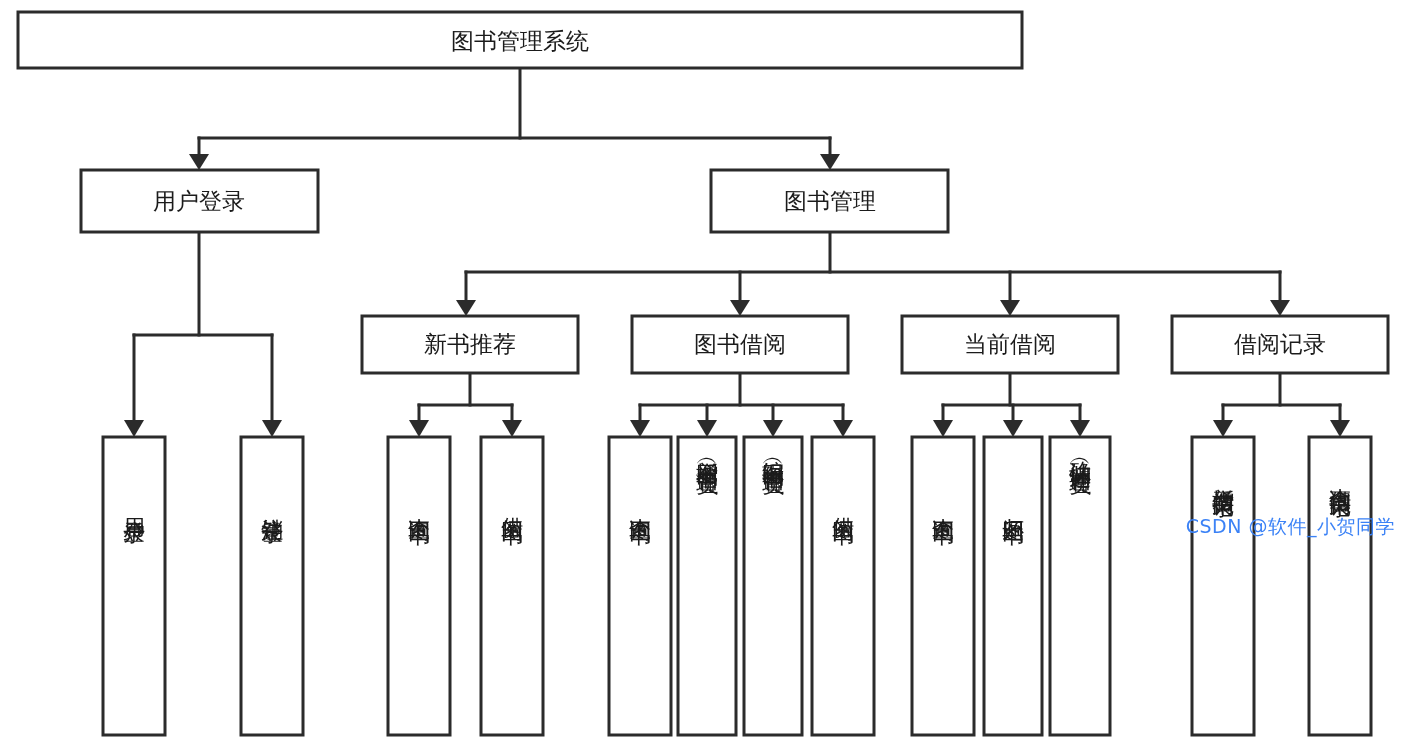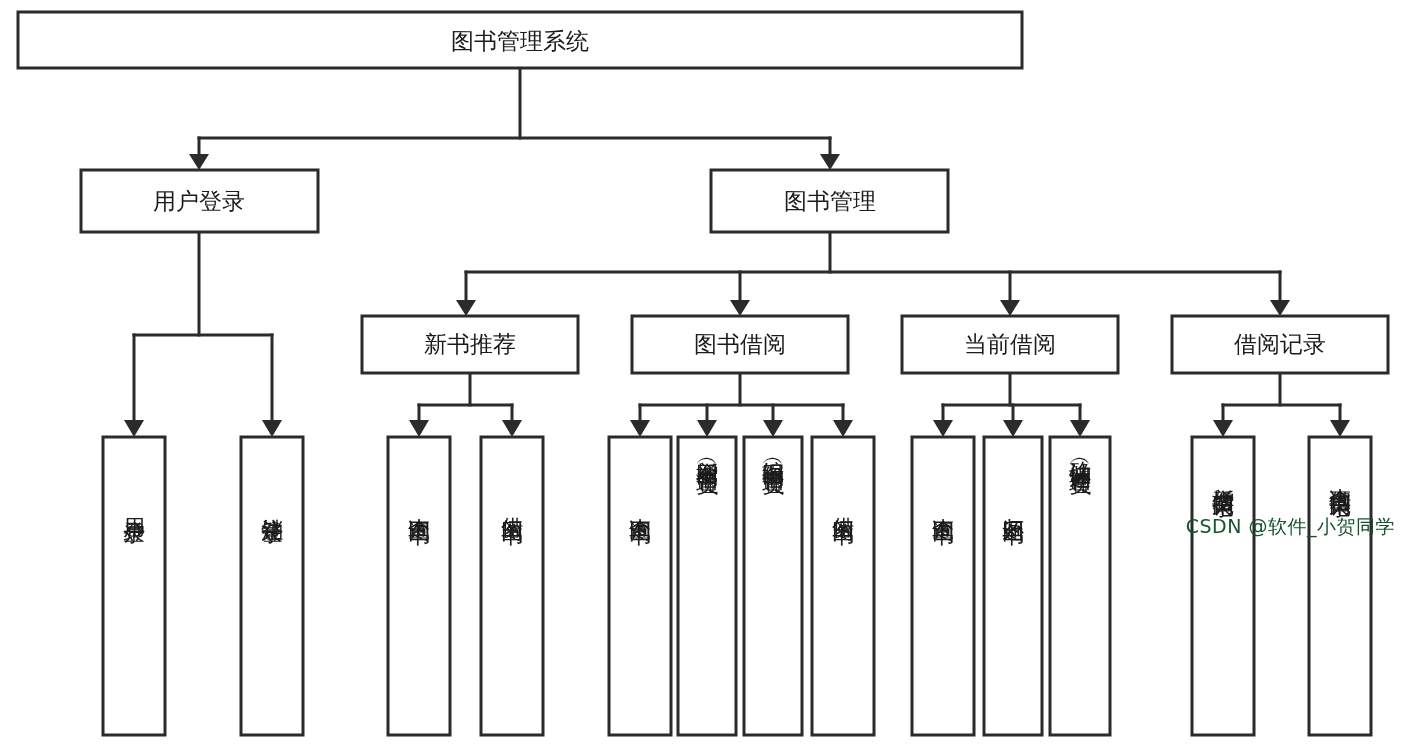--- a/index.html
+++ b/index.html
@@ -60,21 +60,21 @@
     white-space: nowrap;
     pointer-events: none;
     transform: translateX(-50%);
   }
   .watermark {
     position: absolute;
     right: 10px;
     bottom: 6px;
     font-family: "DejaVu Sans", "Liberation Sans", sans-serif;
     font-size: 19px;
-    color: #14532d;
+    color: #3b82f6;
     letter-spacing: 0.5px;
     user-select: none;
     text-align: right;
   }
 </style>
 </head>
 <body>
 
 <div id="diagram-root">
 

